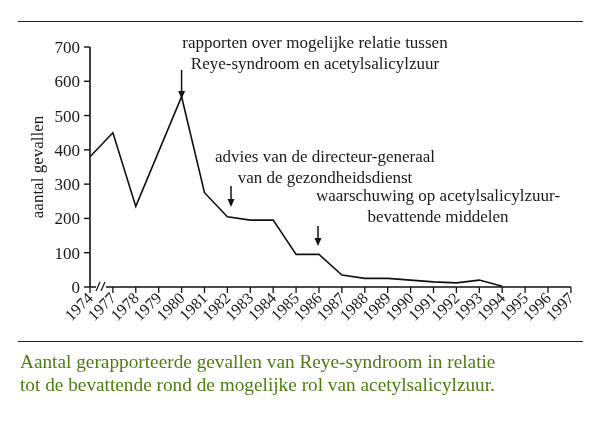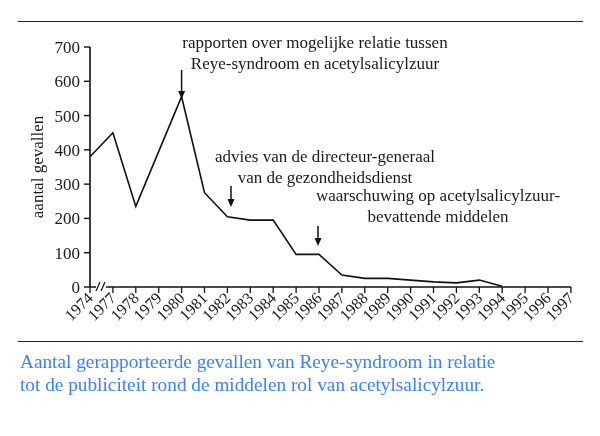--- a/index.html
+++ b/index.html
@@ -1,21 +1,21 @@
 <!DOCTYPE html>
 <html><head>
 <meta charset="utf-8">
 <style>
   html, body { margin:0; padding:0; background:#ffffff; }
   body { width:600px; height:436px; position:relative; overflow:hidden;
          font-family: "Liberation Serif", "DejaVu Serif", serif; color:#1a1a1a; }
   .rule { position:absolute; left:18px; width:565px; height:0; border-top:1.6px solid #222; }
   #chart { position:absolute; left:0; top:0; }
   .caption { position:absolute; left:20px; top:351px; width:570px;
-             font-size:19.3px; line-height:22.5px; color:#3b82f6; white-space:nowrap; }
+             font-size:19.3px; line-height:22.5px; color:#4d7c0f; white-space:nowrap; }
   .caption div { margin:0; }
   svg text { font-family: "Liberation Serif", "DejaVu Serif", serif; fill:#1a1a1a; }
 </style>
 </head>
 <body>
 
 <div class="rule" style="top:21px;"></div>
 <div class="rule" style="top:341px;"></div>
 
 <svg id="chart" width="600" height="340" xmlns="http://www.w3.org/2000/svg">
@@ -101,14 +101,14 @@
       <text x="325" y="183" font-size="17" text-anchor="middle">van de gezondheidsdienst</text>
       <line x1="318" y1="226" x2="318" y2="239" stroke="#111" stroke-width="1.5"></line>
       <polygon points="314.5,238 321.5,238 318,246" fill="#111"></polygon>
       <text x="438" y="201" font-size="17" text-anchor="middle">waarschuwing op acetylsalicylzuur-</text>
       <text x="438" y="222" font-size="17" text-anchor="middle">bevattende middelen</text>
     </g>
 </svg>
 
 <div class="caption">
   <div>Aantal gerapporteerde gevallen van Reye-syndroom in relatie</div>
-  <div>tot de publiciteit rond de middelen rol van acetylsalicylzuur.</div>
+  <div>tot de bevattende rond de mogelijke rol van acetylsalicylzuur.</div>
 </div>
 
 </body></html>

